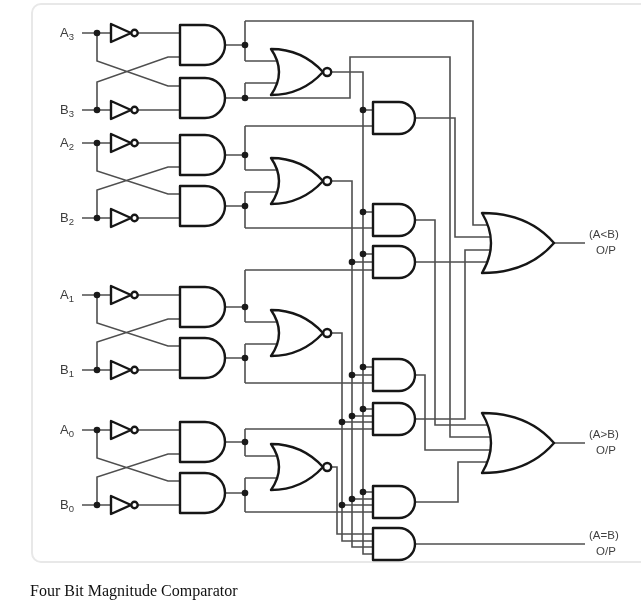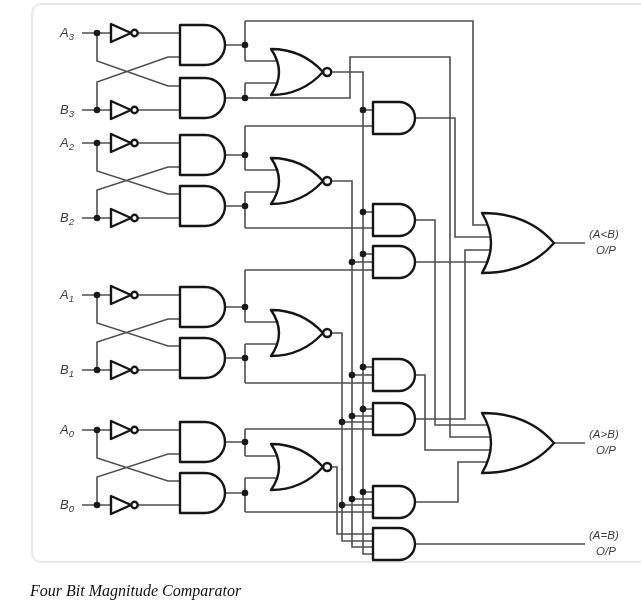--- a/index.html
+++ b/index.html
@@ -1,17 +1,17 @@
 <!DOCTYPE html>
 <html><head>
 <meta charset="utf-8">
 <style>
   html,body{margin:0;padding:0;background:#ffffff;}
   .stage{position:relative;width:641px;height:611px;background:#ffffff;overflow:hidden;
-         font-family:"Liberation Sans",sans-serif;font-style:italic;}
+         font-family:"Liberation Sans",sans-serif;}
   svg{display:block}
   .wire{stroke:#4f4f4f;stroke-width:1.6;fill:none;}
   .gate{stroke:#161616;stroke-width:2.4;fill:#ffffff;stroke-linejoin:round;}
   .dot{fill:#1a1a1a;stroke:none;}
   .frame{fill:none;stroke:#e8e8e8;stroke-width:2;}
   .inlabel{font-family:"Liberation Sans",sans-serif;font-size:13px;fill:#3d3d3d;}
   .inlabel .sub{font-size:9.5px;}
   .outlabel{font-family:"Liberation Sans",sans-serif;font-size:11.5px;fill:#3f3f3f;}
   .caption{font-family:"Liberation Serif",serif;font-size:16px;fill:#111111;}
 </style>

